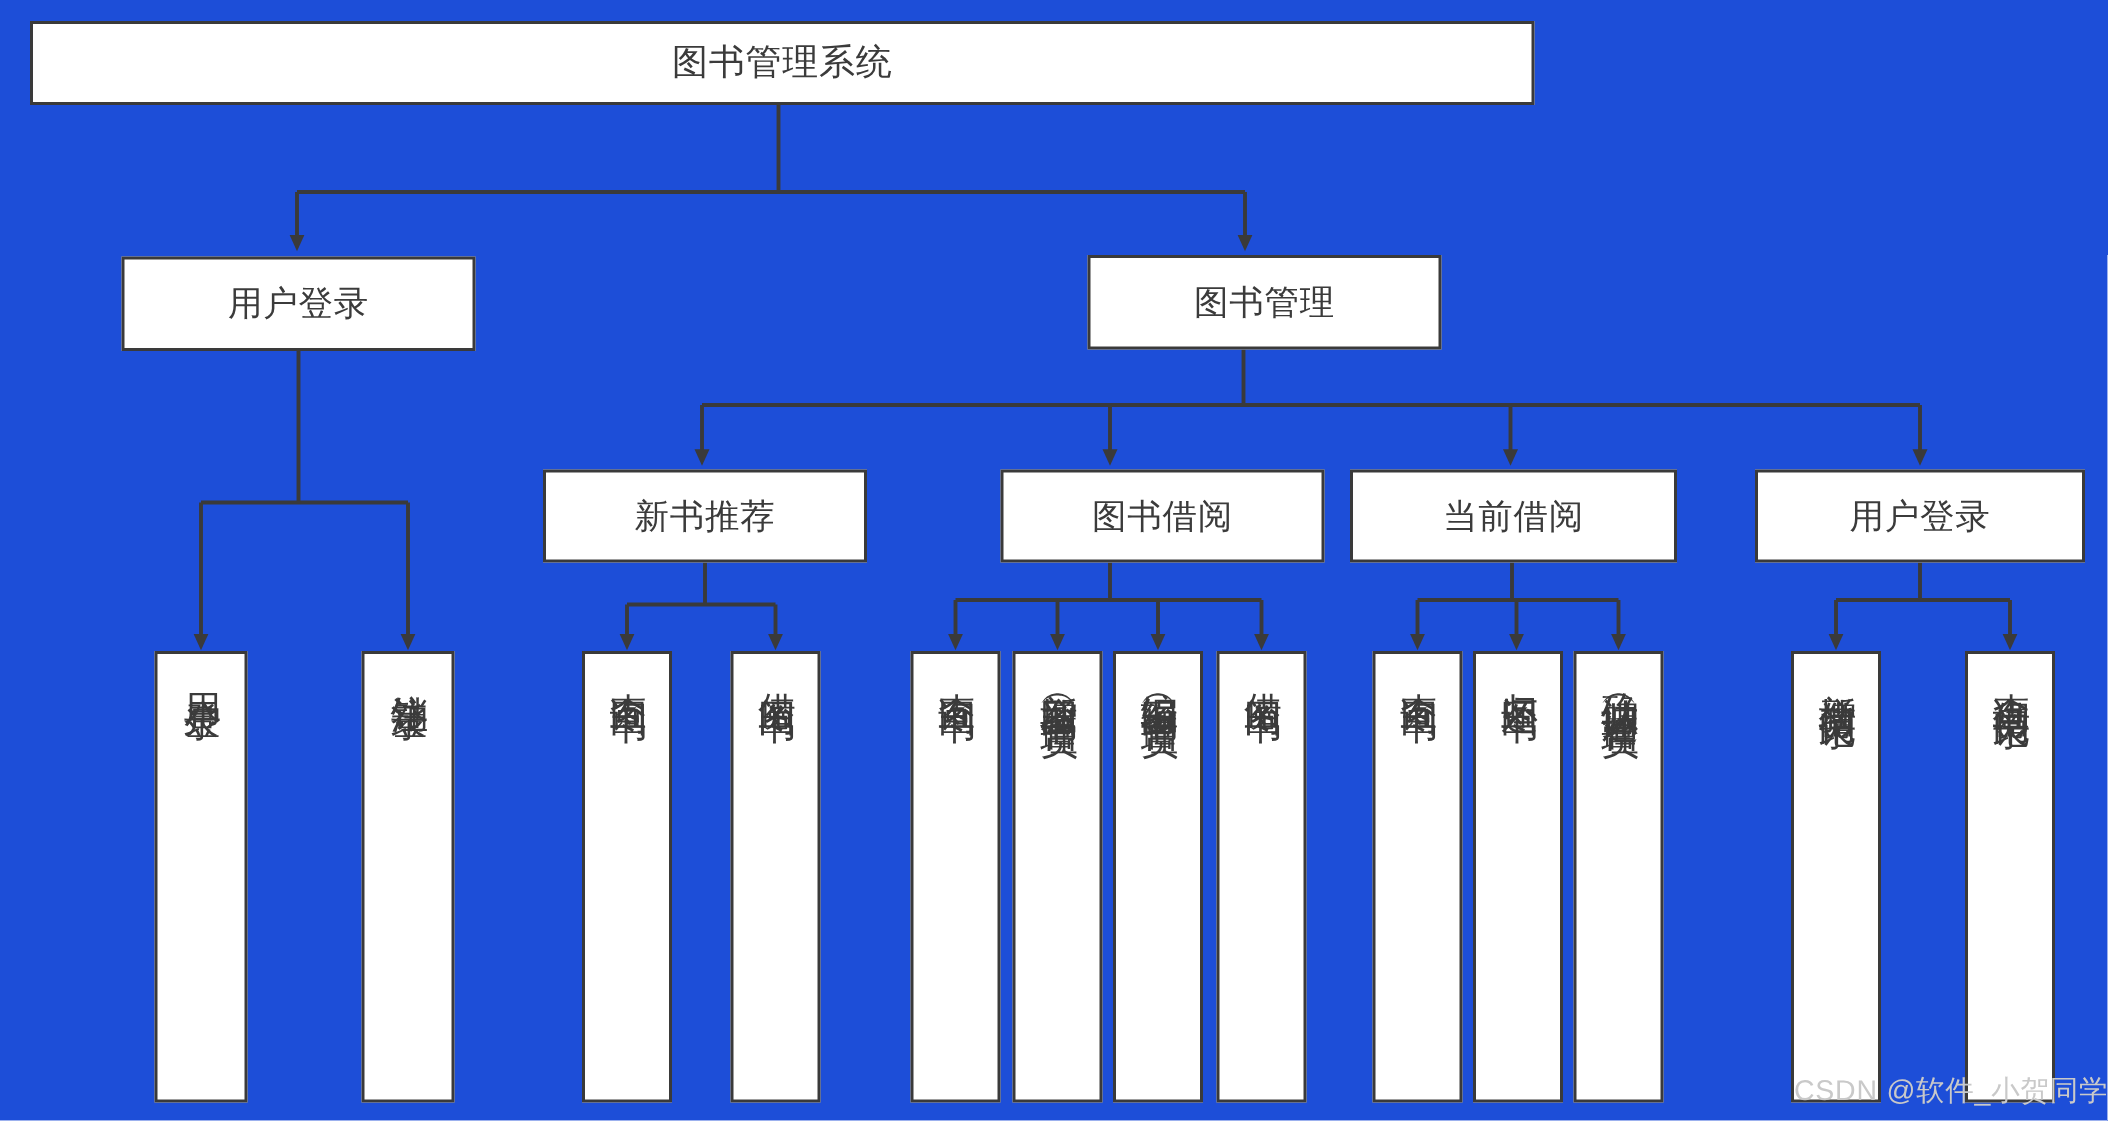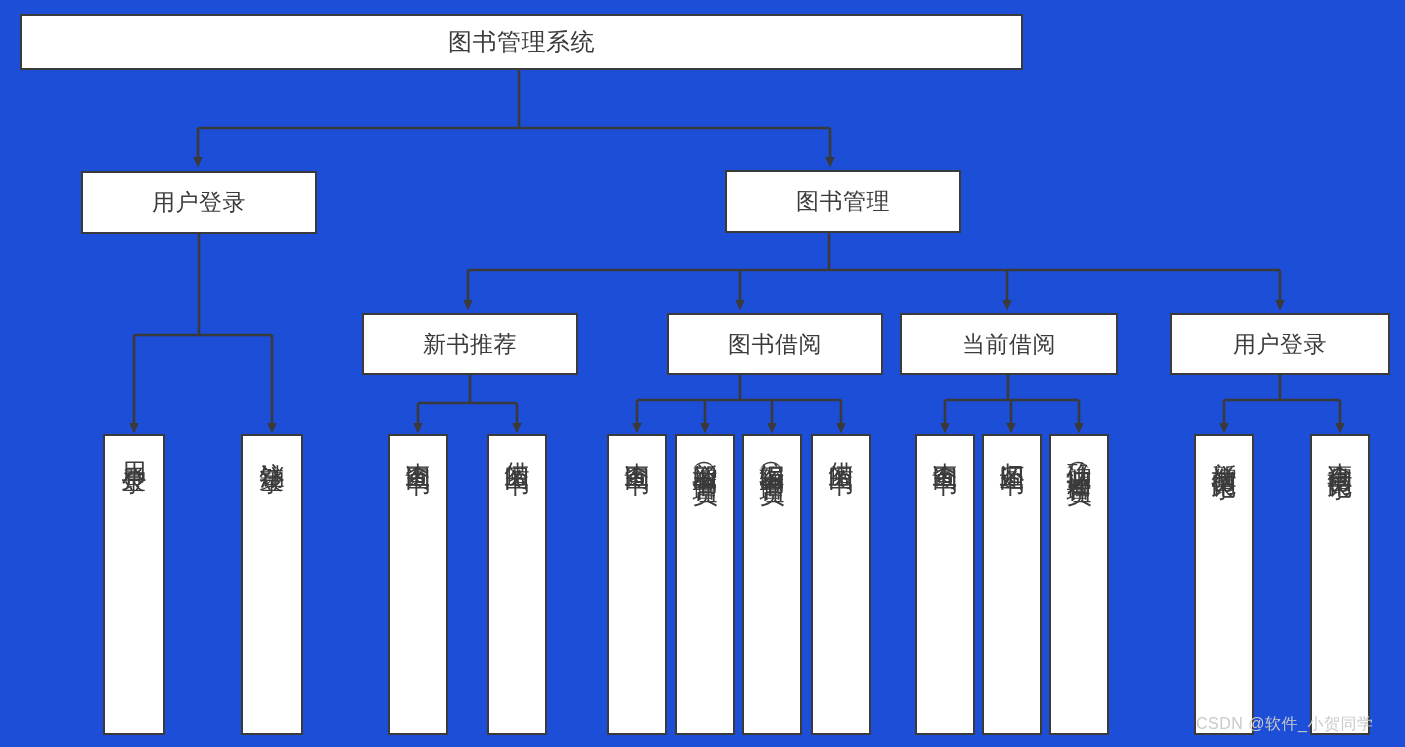--- a/index.html
+++ b/index.html
@@ -59,21 +59,21 @@
     writing-mode: vertical-rl;
     text-orientation: upright;
     font-size: 25px;
     line-height: 1.0;
     letter-spacing: 3px;
     white-space: nowrap;
   }
   .watermark {
     position: absolute;
     color: #c9c9c9;
-    font-size: 16px;
+    font-size: 19px;
     white-space: nowrap;
     letter-spacing: 0.5px;
   }
 </style>
 </head>
 <body>
 
 <div id="canvas">
 
   <svg class="wires" viewBox="0 0 1405 747">

